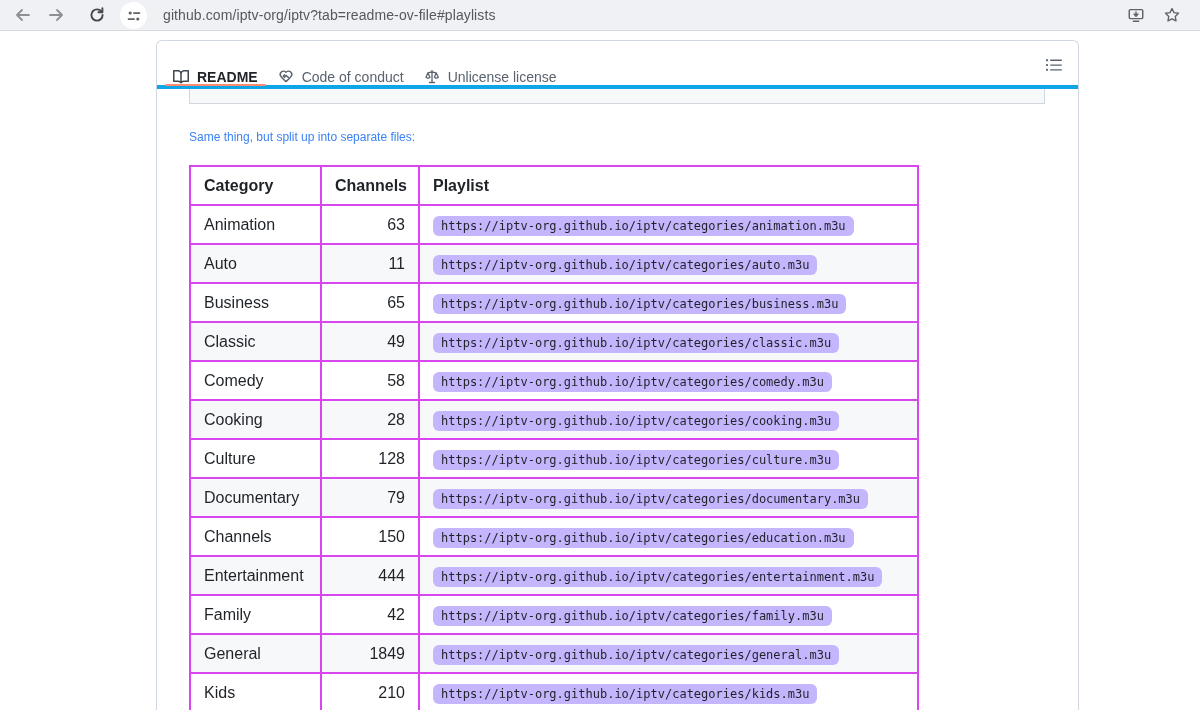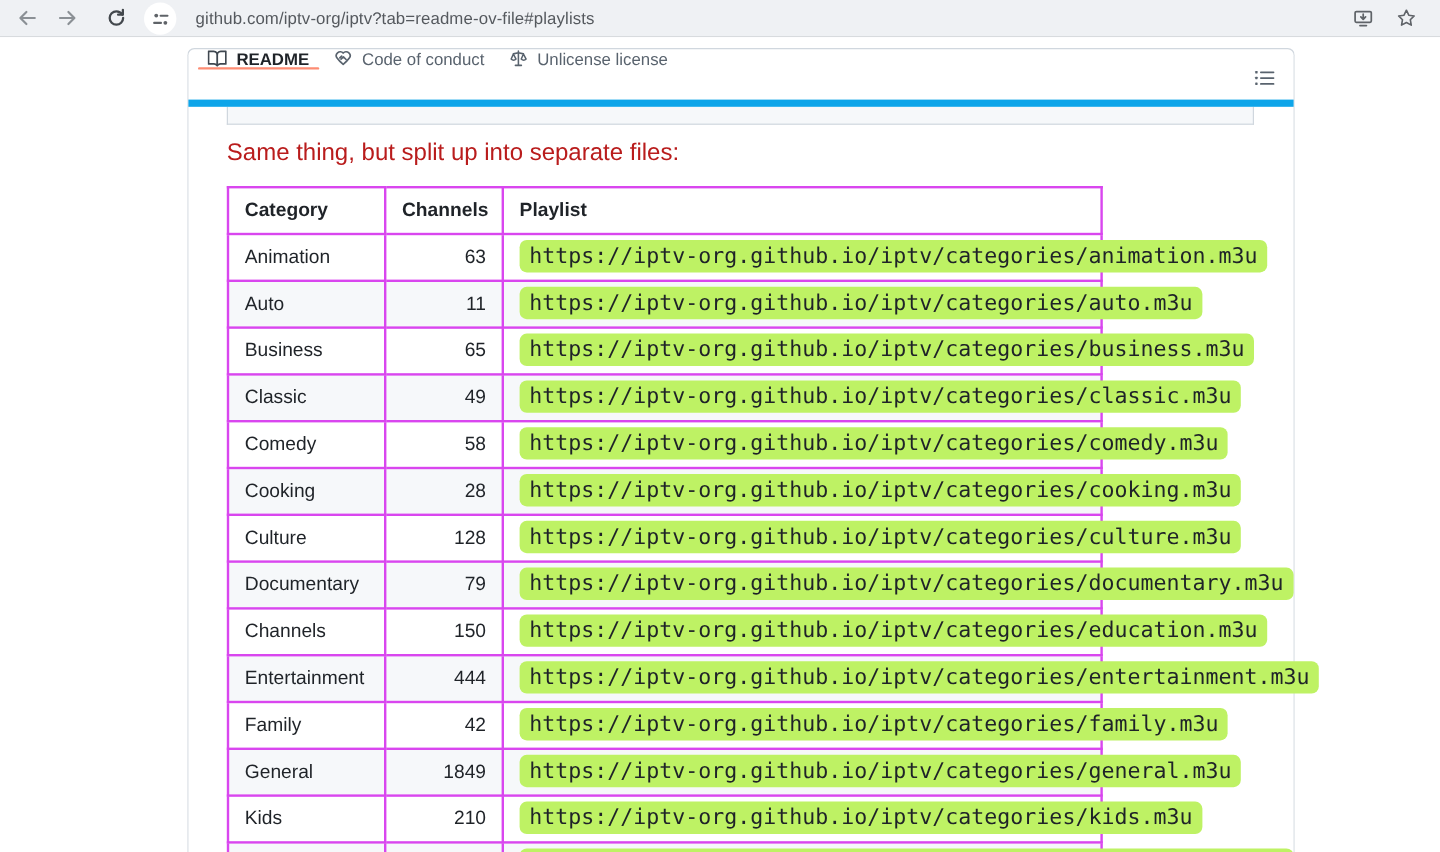--- a/index.html
+++ b/index.html
@@ -18,45 +18,45 @@
   .url-text { position:absolute; left:163px; top:7px; font-size:14px; color:#55595e;
     letter-spacing:.1px; white-space:nowrap; }
   .ico-install { left:1127px; }
   .ico-star { left:1163px; }
 
   
   .page { position:relative; width:1200px; height:679px; background:#fff; }
   .readme-box { position:absolute; left:156px; top:9px; width:923px; height:700px;
     border:1px solid #d0d7de; border-bottom:none; border-radius:6px 6px 0 0; background:#fff; }
 
-  .tabnav { position:relative; height:48px; border-bottom:6px solid #0ea5e9;
-    display:flex; align-items:flex-start; padding-left:8px; }
+  .tabnav { position:relative; height:48px; border-bottom:4px solid #0ea5e9;
+    display:flex; align-items:flex-end; padding-left:8px; }
   .tab { position:relative; display:flex; align-items:center; gap:8px; padding:0 8px;
     margin-right:4px; font-size:14px; color:#59636e; cursor:pointer; }
   .tab .t-ico { display:flex; align-items:center; color:#59636e; }
   .tab.active { color:#1f2328; font-weight:700; }
   .tab.active::after { content:""; position:absolute; left:0; right:0; bottom:-1px;
     height:2px; background:#fd8c73; border-radius:3px; }
   .outline-btn { position:absolute; right:14px; top:14px; width:20px; height:20px;
     color:#59636e; cursor:pointer; }
 
   .readme-body { padding:0 32px; }
   .prev-table-strip { width:856px; height:15px; background:#f6f8fa;
     border:1px solid #d0d7de; border-top:none; }
-  .intro { margin:11px 0 16px; font-size:20px; line-height:24px; color:#b91c1c; }
+  .intro { margin:21px 0 16px; font-size:12px; line-height:24px; color:#3b82f6; }
 
   table { border-collapse:collapse; table-layout:fixed; width:728px; font-size:16px; }
   col.c-cat { width:131px; } col.c-num { width:98px; } col.c-pl { width:499px; }
   th, td { border:2px solid #d946ef; padding:7px 13px; line-height:23px; text-align:left;
     vertical-align:middle; }
   th { font-weight:700; }
   th.num, td.num { text-align:right; }
   tbody tr:nth-child(even) { background:#f6f8fa; }
-  code.pill { font-family:"DejaVu Sans Mono", monospace; font-size:18px; line-height:16px;
-    background:#bef264; color:#1f2328; padding:3px 8px; border-radius:6px; white-space:nowrap; }
+  code.pill { font-family:"DejaVu Sans Mono", monospace; font-size:12px; line-height:16px;
+    background:#c4b5fd; color:#1f2328; padding:3px 8px; border-radius:6px; white-space:nowrap; }
 </style>
 </head>
 <body>
 
 <div class="toolbar">
   <span class="nav-ico ico-back">
     <svg viewBox="0 0 18 18" fill="none" stroke="#8b9095" stroke-width="1.8" stroke-linecap="round" stroke-linejoin="round">
         <path d="M15 9H3.5M8 4 3 9l5 5"></path>
       </svg>
   </span>

